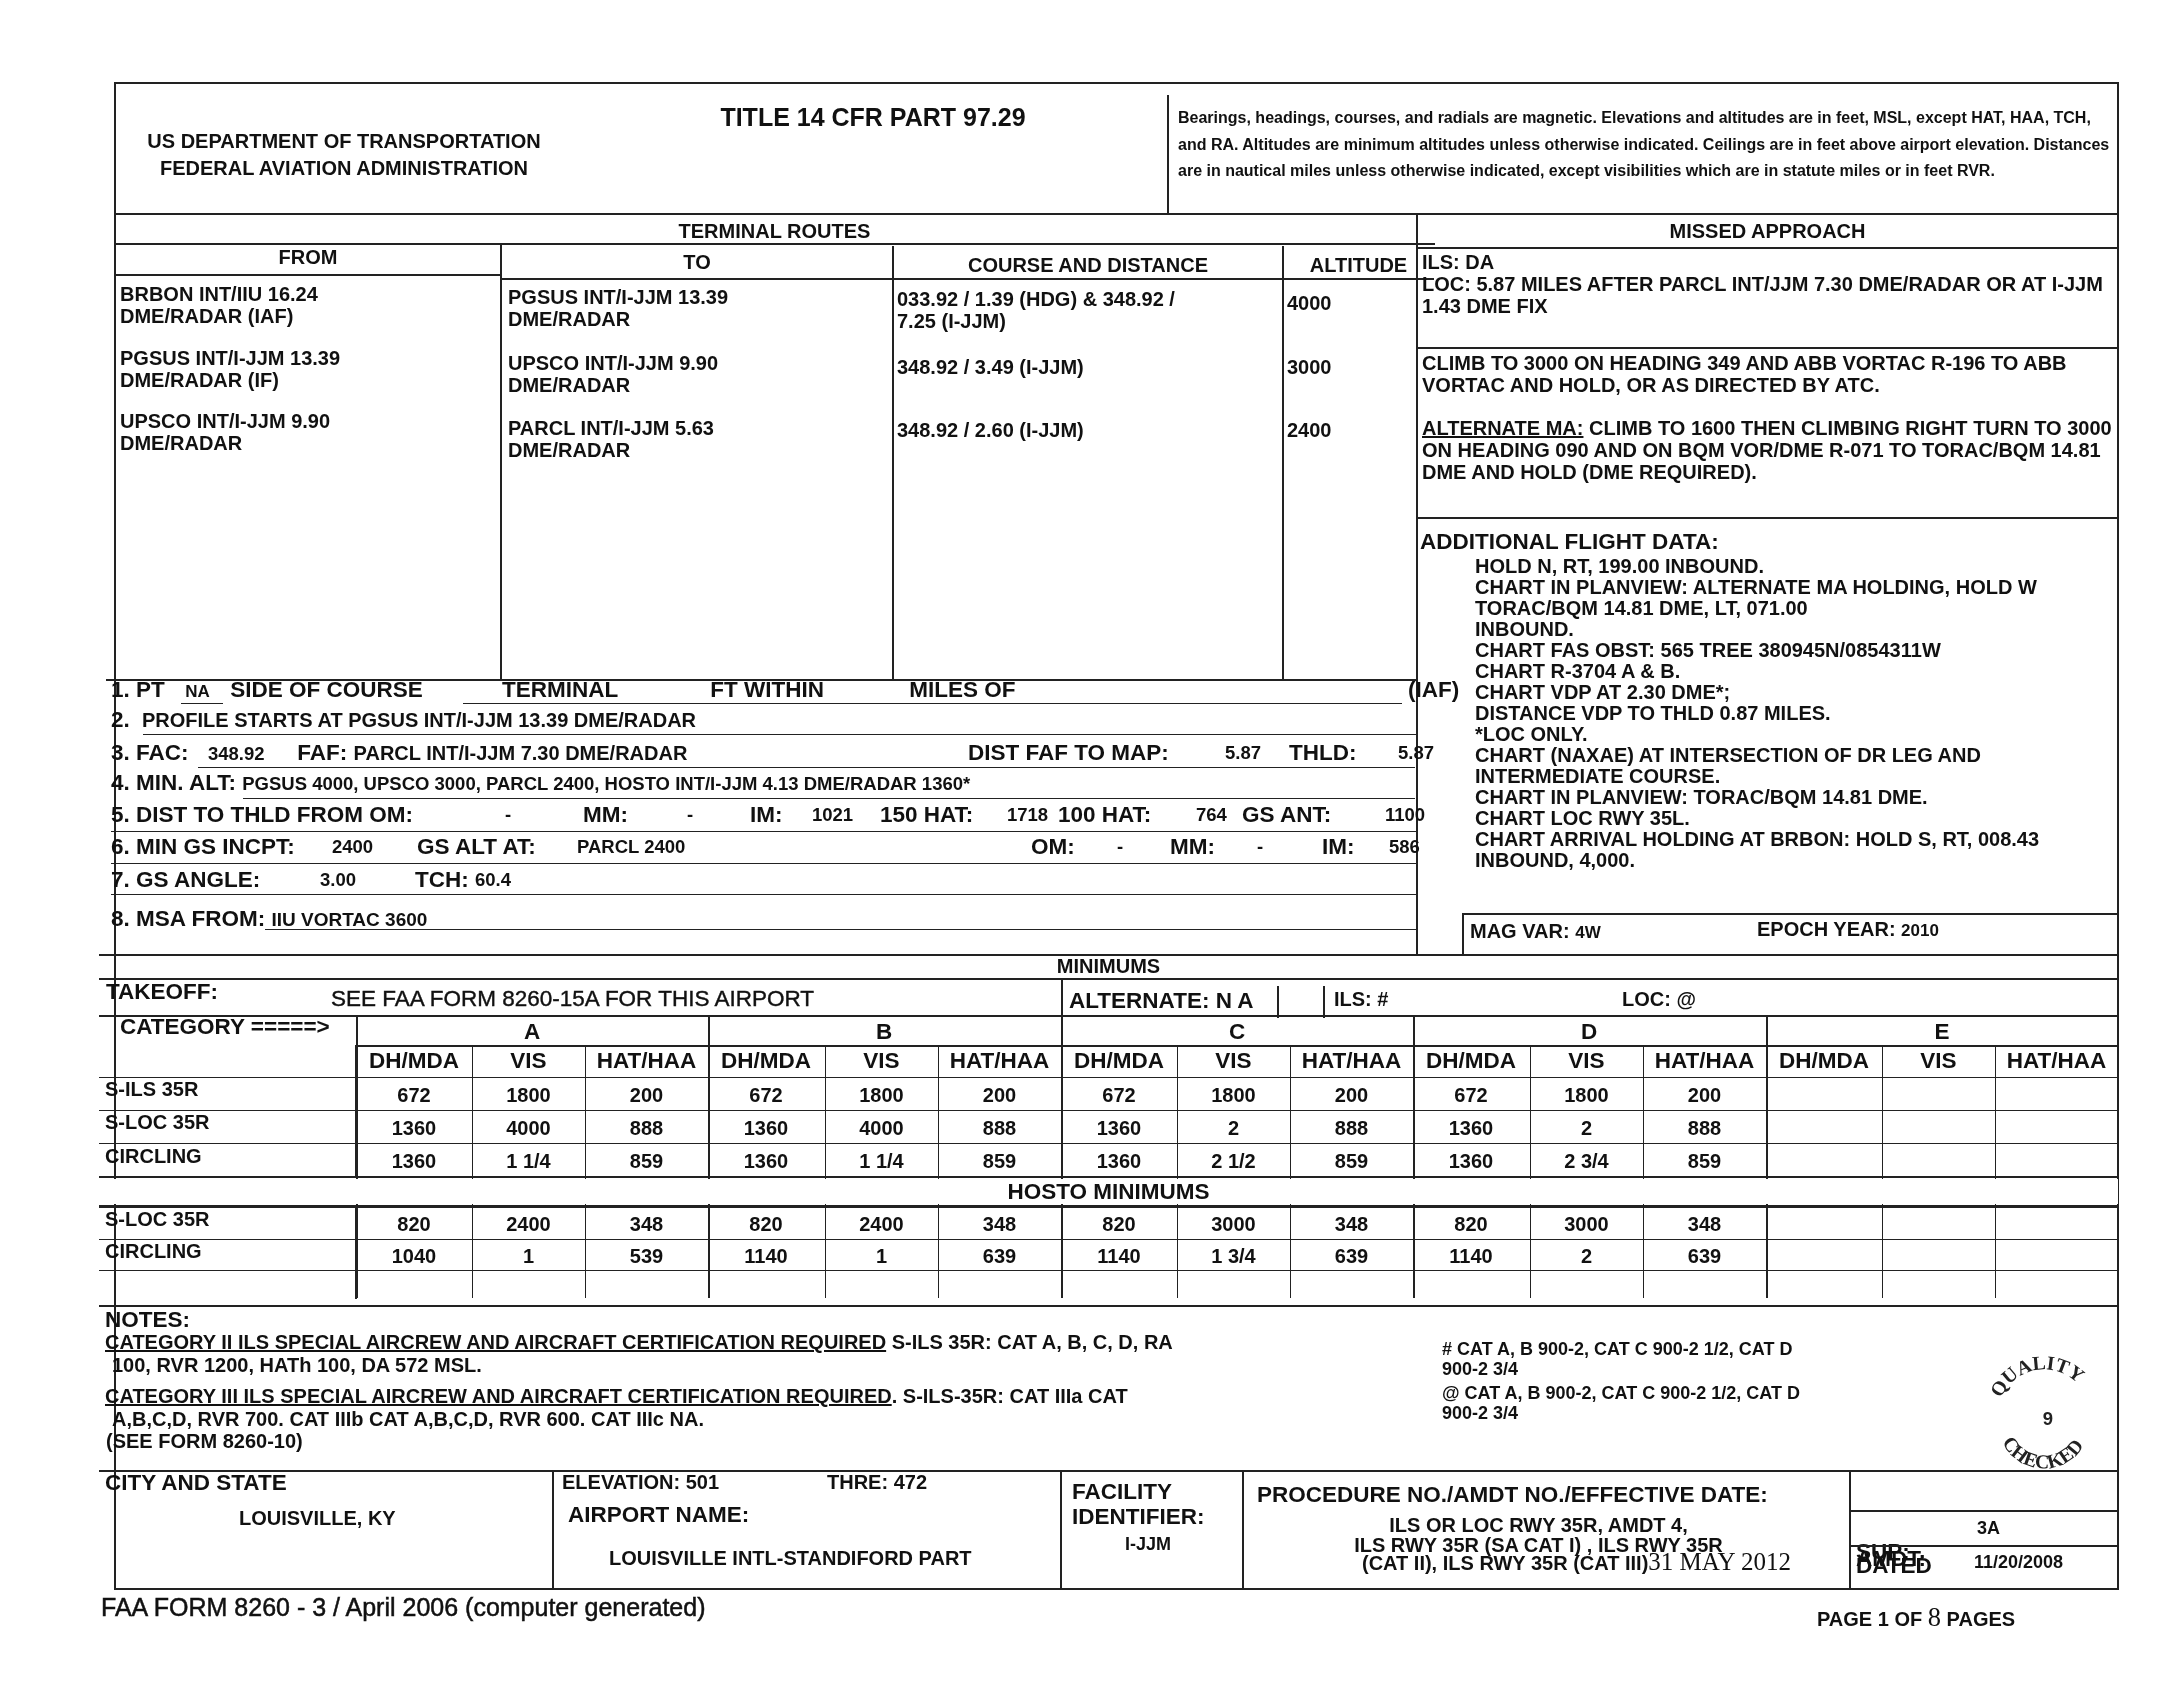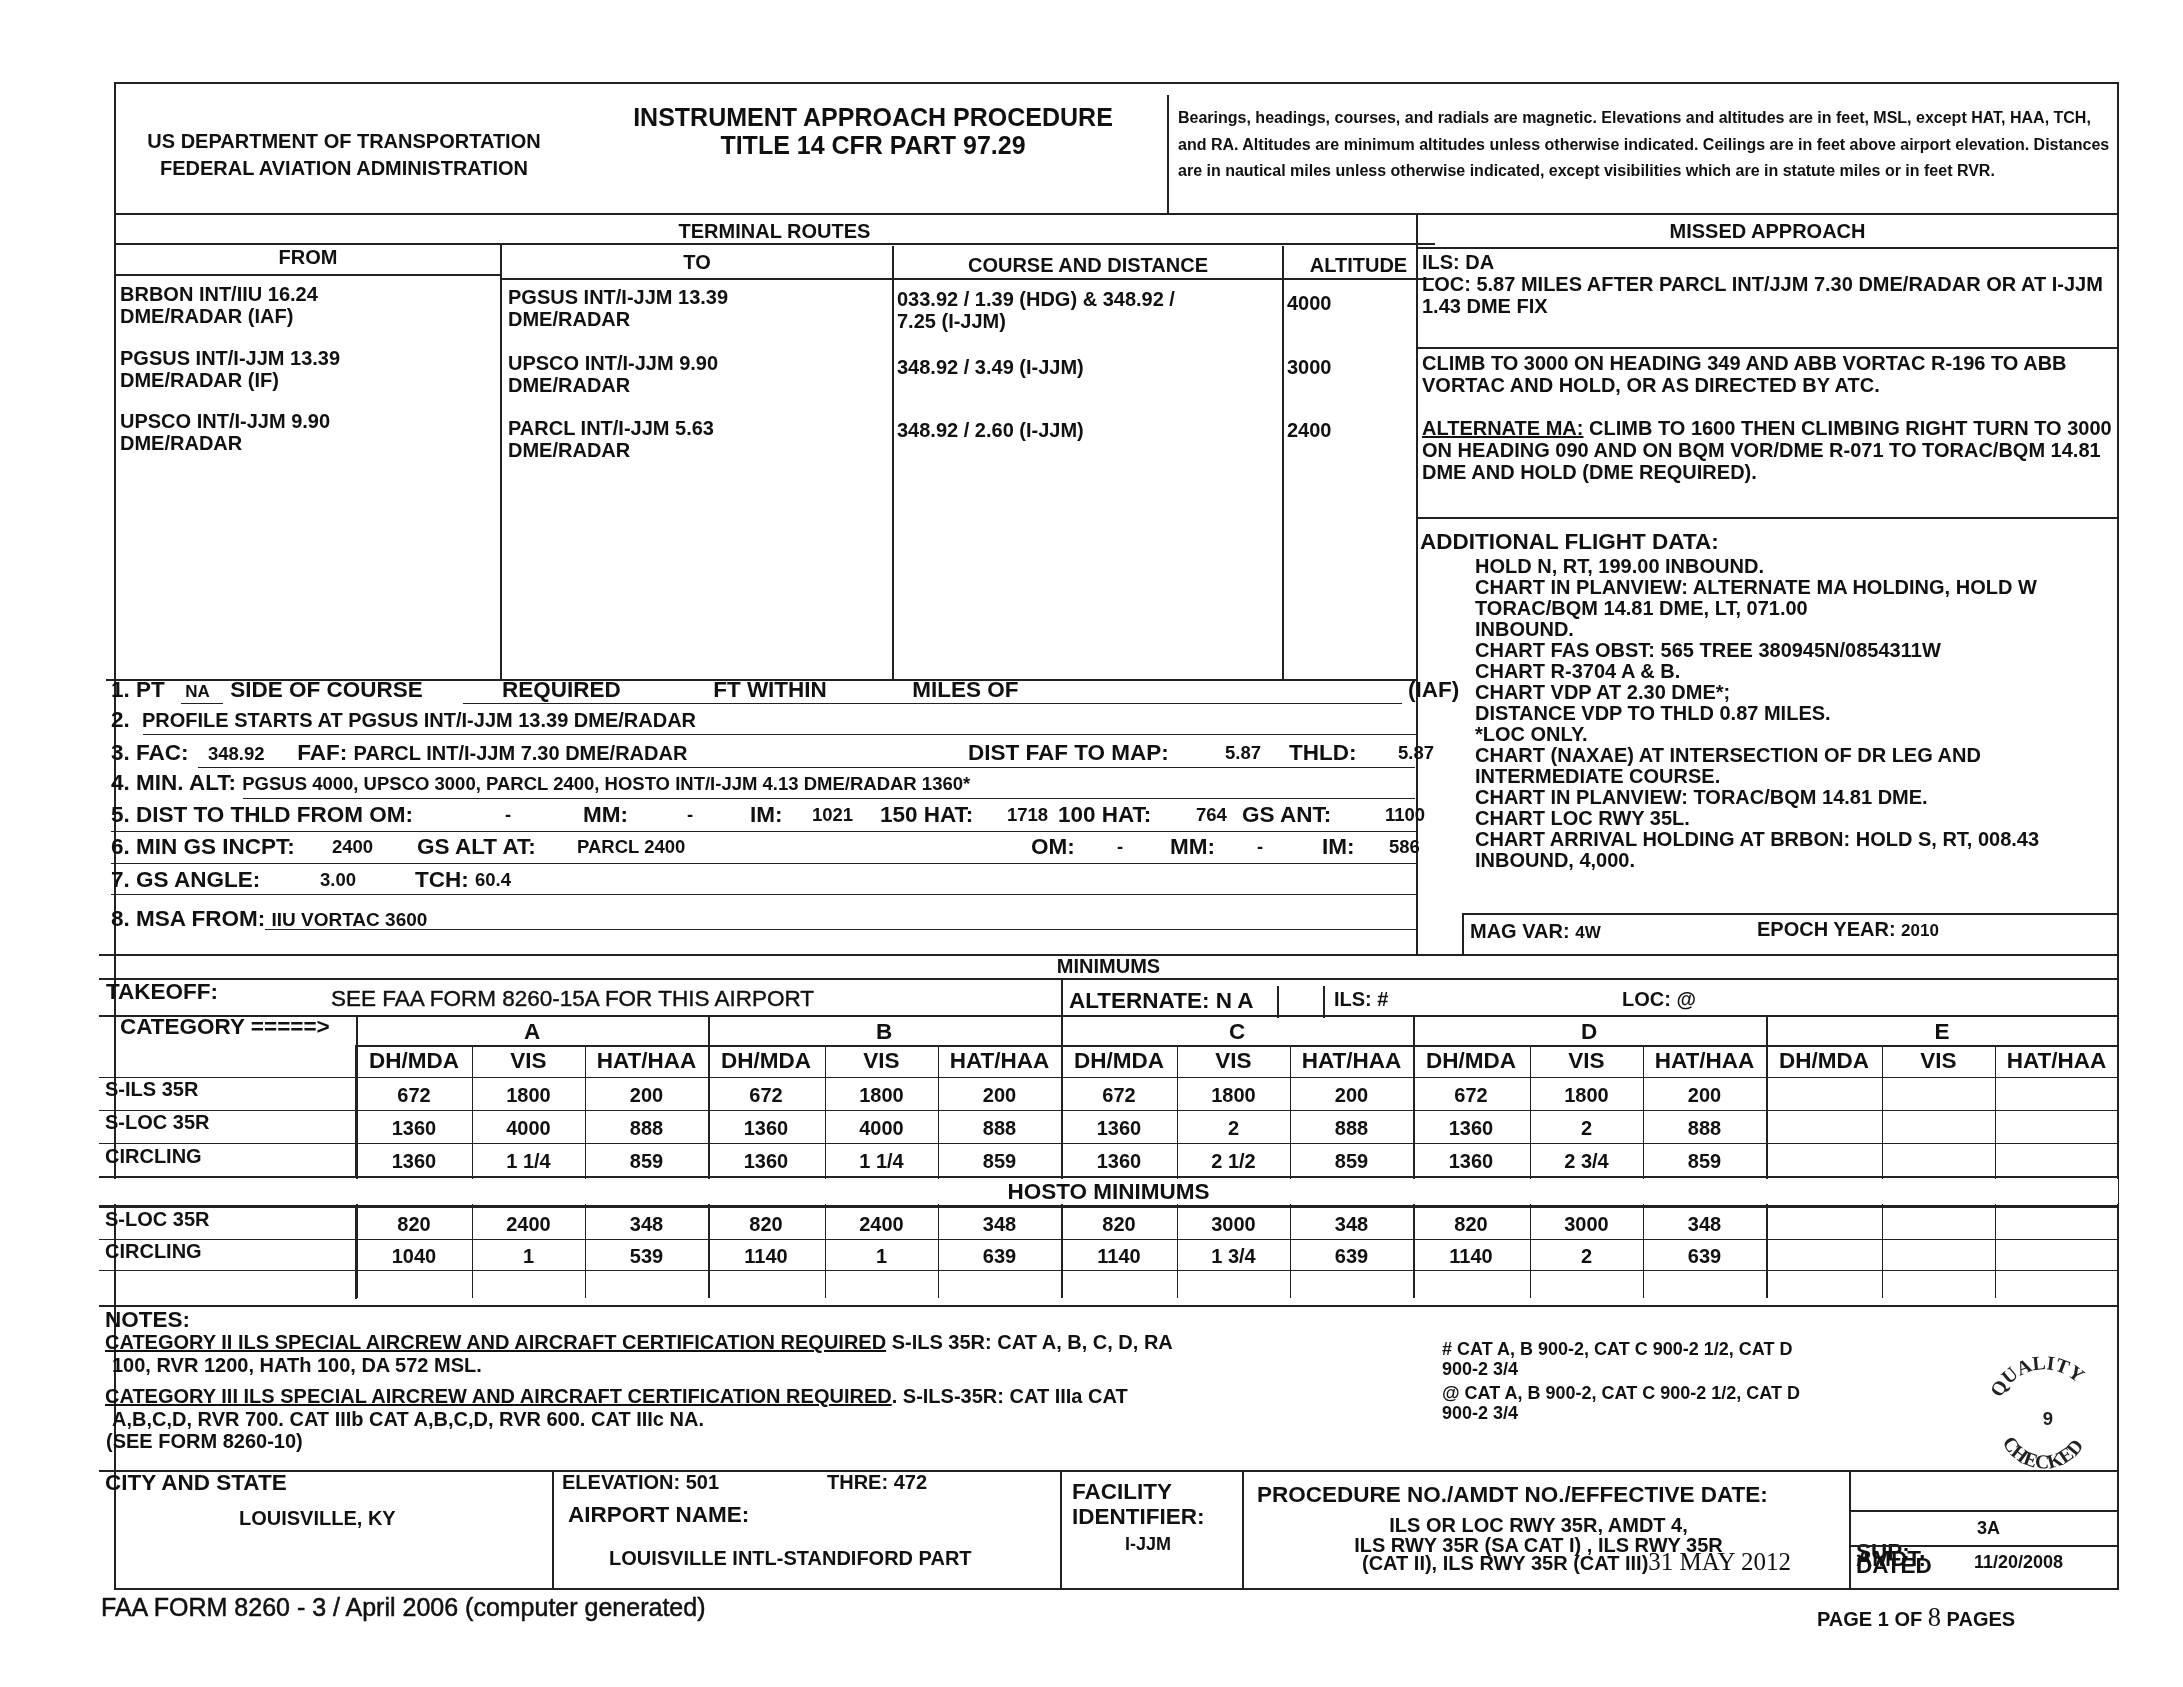--- a/index.html
+++ b/index.html
@@ -27,21 +27,20 @@
 </head>
 <body>
 
 <div class="box" style="left:114px;top:82px;width:2005px;height:1508px;"></div>
 
 <div class="abs b t30 c" style="left:119px;top:130px;width:450px;">
   <div>US DEPARTMENT OF TRANSPORTATION</div>
   <div style="margin-top:5.3px;">FEDERAL AVIATION ADMINISTRATION</div>
 </div>
 <div class="abs b t38 c" style="left:582px;top:103px;width:582px;">
-  <div>INSTRUMENT APPROACH PROCEDURE</div>
   <div>TITLE 14 CFR PART 97.29</div>
 </div>
 <div class="vl" style="left:1167px;top:95px;height:119px;"></div>
 <div class="abs b t24" style="left:1178px;top:105px;width:939px;line-height:26.5px;font-size:16px;">Bearings, headings, courses, and radials are magnetic. Elevations and altitudes are in feet, MSL, except HAT, HAA, TCH, and RA. Altitudes are minimum altitudes unless otherwise indicated. Ceilings are in feet above airport elevation. Distances are in nautical miles unless otherwise indicated, except visibilities which are in statute miles or in feet RVR.</div>
 <div class="hl" style="left:114px;top:213px;width:2005px;"></div>
 
 <div class="abs b t30 c" style="left:114px;top:220px;width:1321px;">TERMINAL ROUTES</div>
 <div class="hl" style="left:114px;top:243px;width:1321px;"></div>
 <div class="abs b t30 c" style="left:114px;top:246px;width:388px;">FROM</div>
 <div class="abs b t30 c" style="left:501px;top:251px;width:392px;">TO</div>
@@ -119,21 +118,21 @@
 <div class="abs b t30" style="left:1757px;top:918px;">
   <span>EPOCH YEAR:</span>
   <span style="font-size:17px;">2010</span>
 </div>
 
 <div class="hl" style="left:106px;top:679px;width:1310px;"></div>
 <div class="abs b t34" style="left:111px;top:677px;width:1297px;">
   <span>1. PT</span>
   <span style="font-size:17px;display:inline-block;width:53px;text-align:center;">NA</span>
   <span>SIDE OF COURSE</span>
-  <span style="margin-left:73px;">REQUIRED</span>
+  <span style="margin-left:73px;">TERMINAL</span>
   <span style="margin-left:86px;">FT WITHIN</span>
   <span style="margin-left:79px;">MILES OF</span>
   <span style="position:absolute;left:1297px;">(IAF)</span>
 </div>
 <div class="ul" style="left:181px;top:703px;width:42px;"></div>
 <div class="ul" style="left:463px;top:703px;width:939px;"></div>
 
 <div class="abs b t30" style="left:111px;top:709px;">
   <span style="font-size:22.5px;">2.</span>
   <span style="margin-left:6.6px;">PROFILE STARTS AT PGSUS INT/I-JJM 13.39 DME/RADAR</span>

